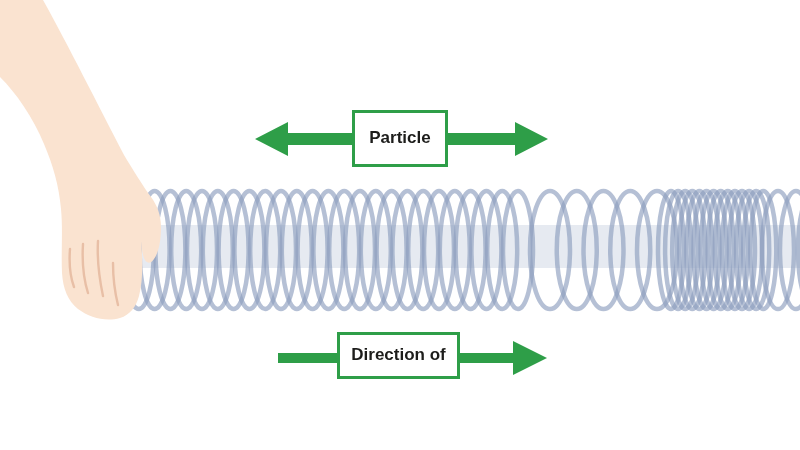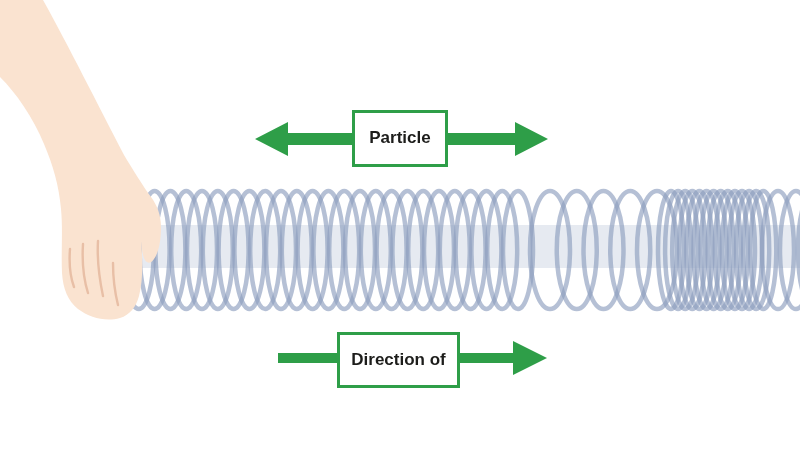--- a/index.html
+++ b/index.html
@@ -9,21 +9,21 @@
   }
   svg.layer{position:absolute;left:0;top:0;display:block;}
   .label-box{
     position:absolute;box-sizing:border-box;background:#fff;
     border:3px solid var(--green,#2E9E48);
     display:flex;flex-direction:column;align-items:center;justify-content:center;
     font-weight:bold;font-size:17px;line-height:1.2;text-align:center;
     color:var(--text,#1D1D1B);
   }
   .label-box.pv{left:352px;top:110px;width:96px;height:57px;}
-  .label-box.wd{left:337px;top:332px;width:123px;height:56px;}
+  .label-box.wd{left:337px;top:332px;width:123px;height:47px;}
 </style>
 </head>
 <body>
 
 <div class="stage">
 
   <svg class="layer" width="800" height="450" viewBox="0 0 800 450">
       <g>
         <ellipse cx="123.00" cy="250" rx="15" ry="59" fill="none" stroke="#8D9EBE" stroke-opacity="0.65" stroke-width="4.5"></ellipse>
         <ellipse cx="138.80" cy="250" rx="15" ry="59" fill="none" stroke="#8D9EBE" stroke-opacity="0.65" stroke-width="4.5"></ellipse>

